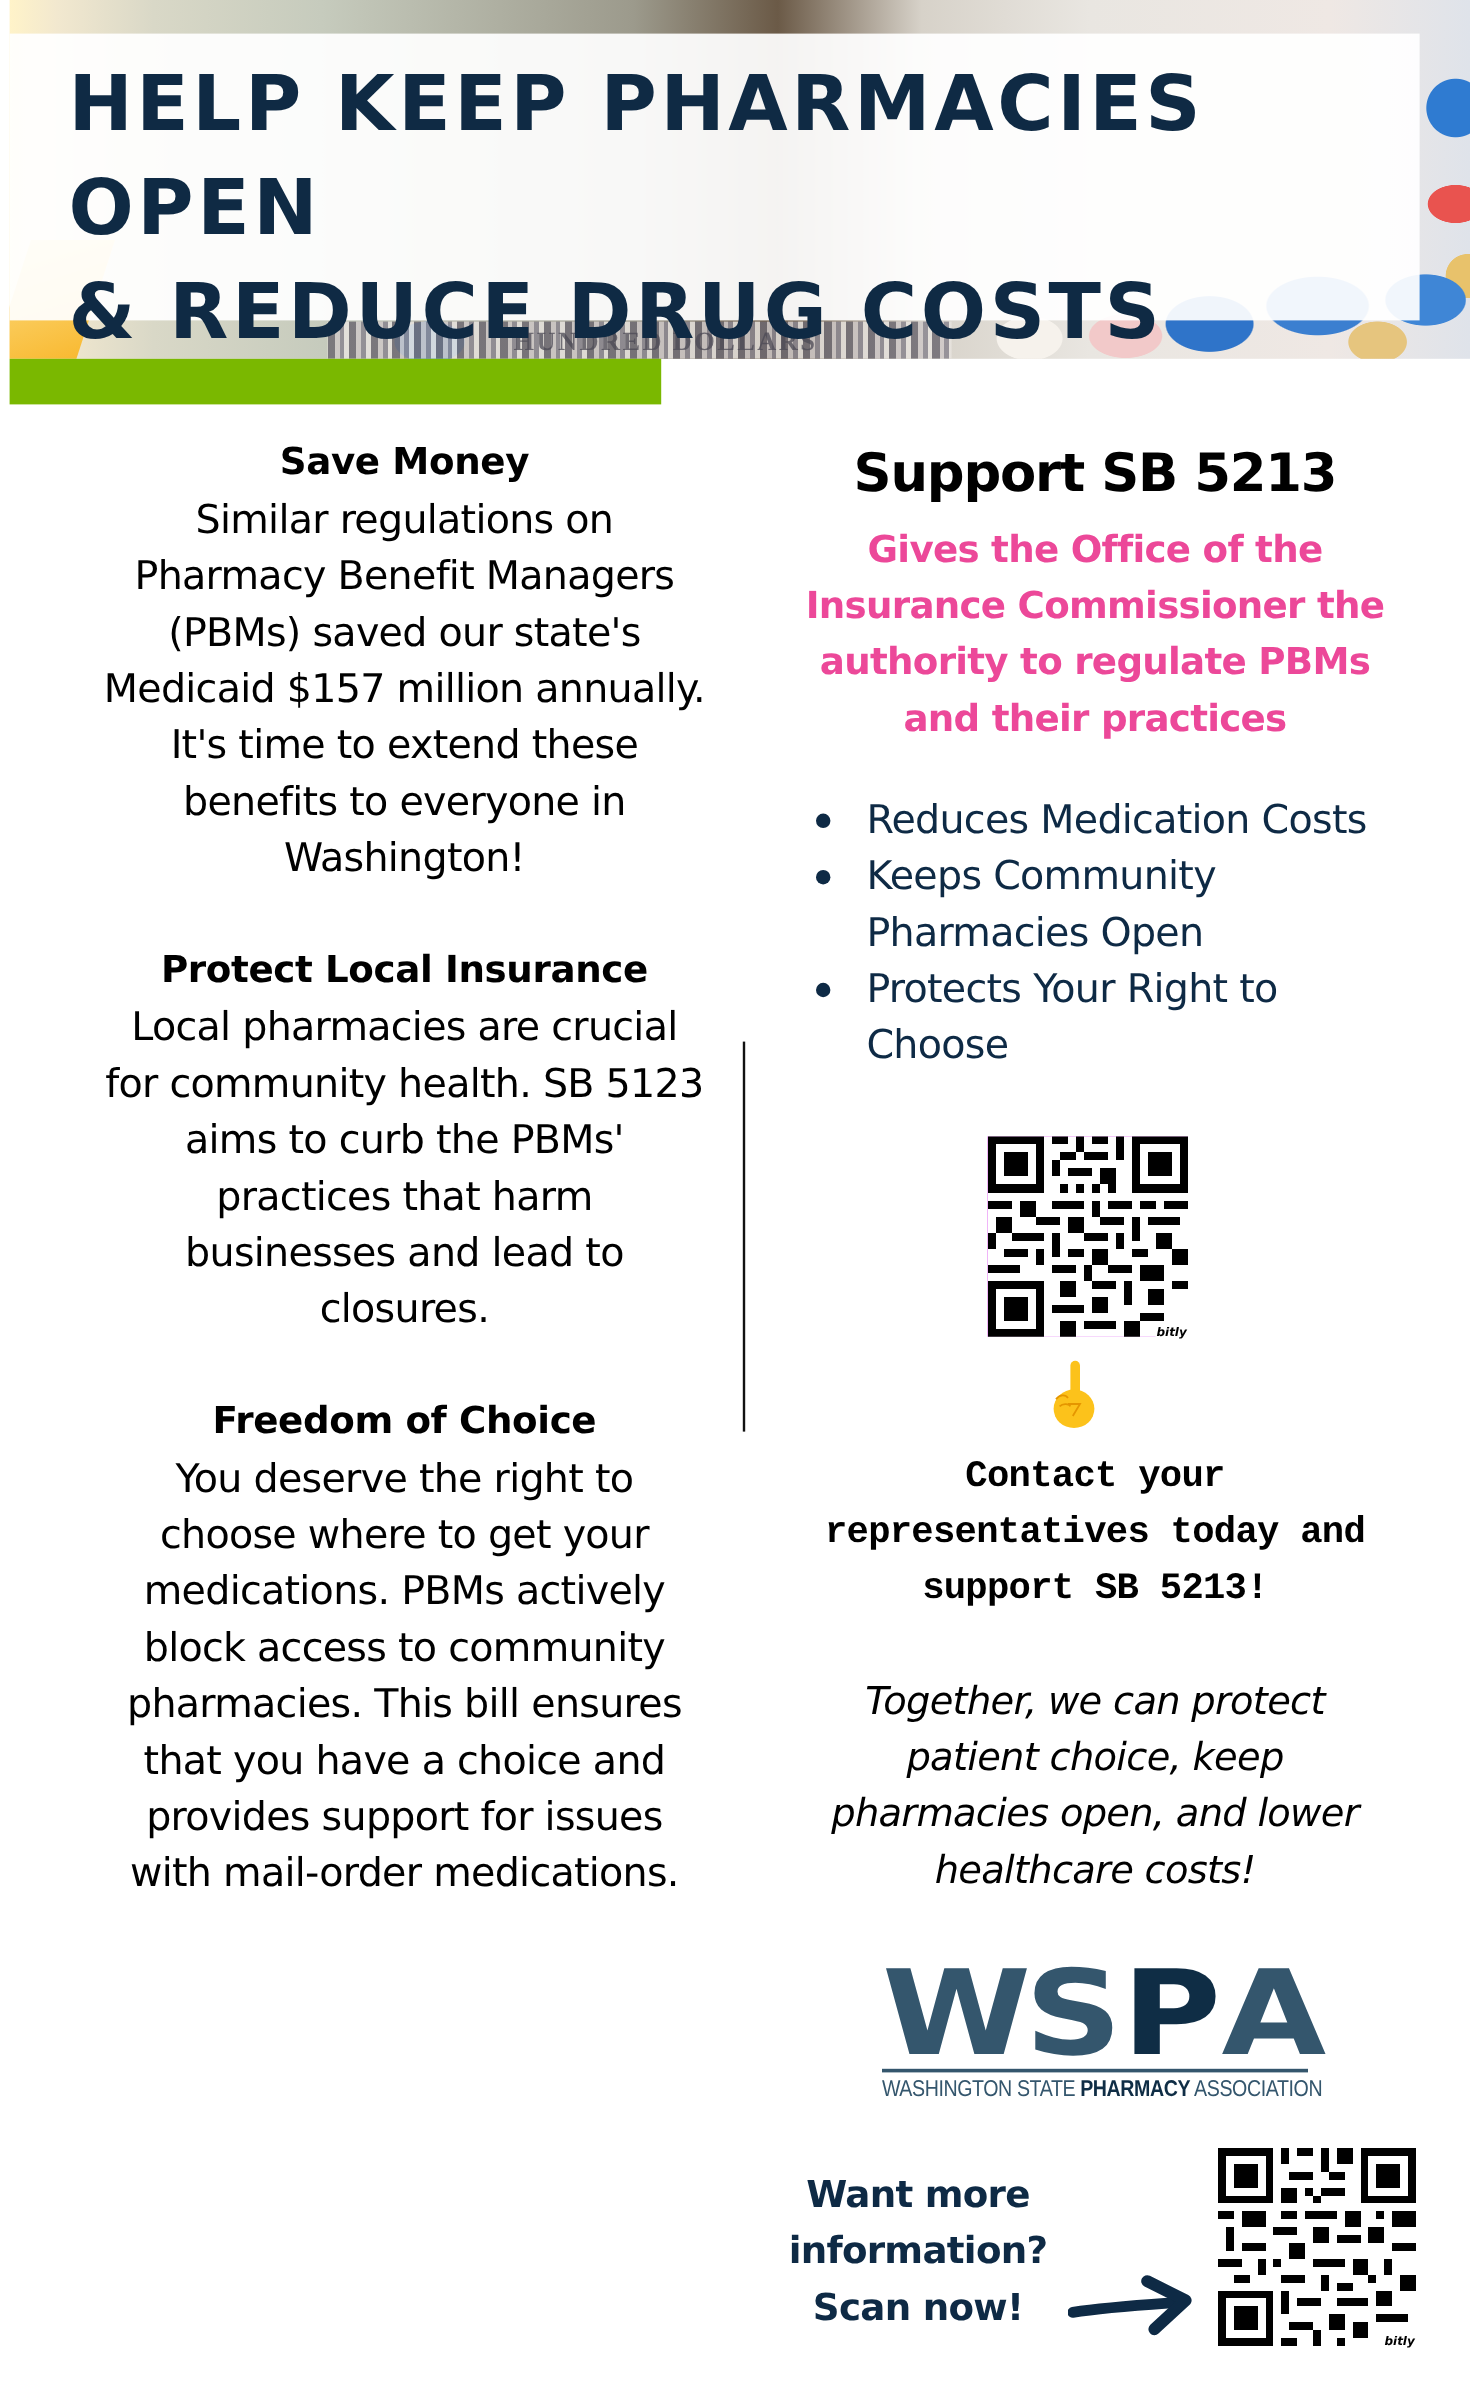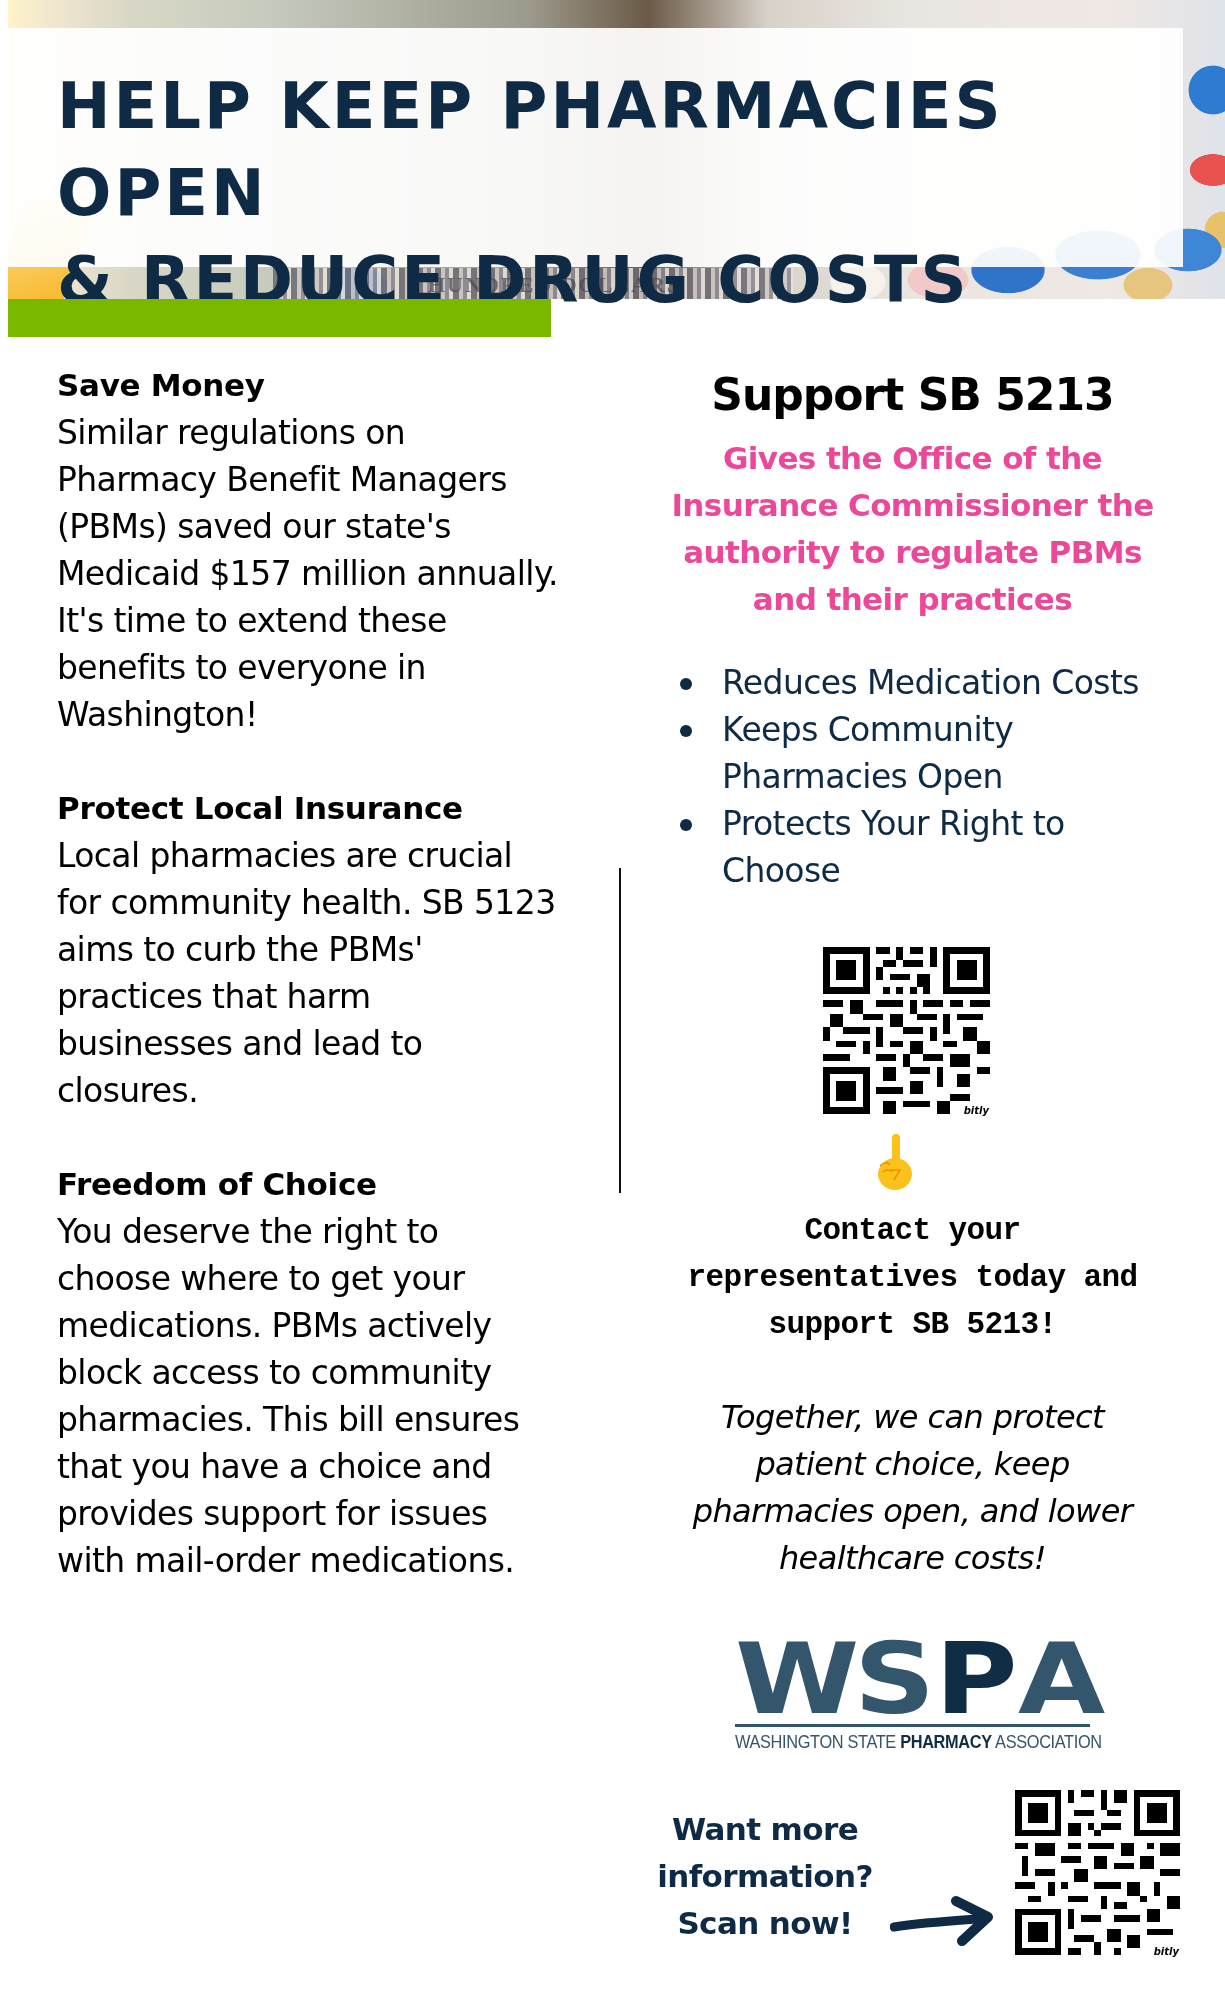--- a/index.html
+++ b/index.html
@@ -32,29 +32,29 @@
     opacity: .85;
   }
   .banner .bill-text {
     position: absolute; left: 420px; top: 272px; font: bold 22px "Liberation Serif", serif; letter-spacing: 2px; color: #4c4a55; opacity: .75;
   }
   .overlay {
     position: absolute; left: 8px; top: 28px; width: 1175px; height: 239px;
     background: rgba(255,255,255,0.93);
   }
   .title {
-    position: absolute; left: 57px; top: 63px; width: 1110px;
+    position: absolute; left: 57px; top: 44px; width: 1110px;
     font-family: "DejaVu Sans", sans-serif; font-weight: bold; font-size: 64px; line-height: 87px;
     letter-spacing: 3px; color: #0f2a44;
   }
   .green-bar { position: absolute; left: 8px; top: 299px; width: 543px; height: 38px; background: #7ab800; }
 
   
   .left-col { position: absolute; left: 57px; top: 362px; width: 560px; }
-  .section { margin-bottom: 47px; }
+  .section { margin-bottom: 47px; text-align: center; }
   .section h3 {
     font-family: "DejaVu Sans", sans-serif; font-weight: bold; font-size: 31px; line-height: 47px; color: #000;
     letter-spacing: -0.3px;
   }
   .section p {
     font-family: "DejaVu Sans", sans-serif; font-size: 33px; line-height: 47px; color: #000;
     letter-spacing: -0.6px; white-space: pre-line;
   }
   .divider { position: absolute; left: 619px; top: 868px; width: 2px; height: 325px; background: #111; }
 

